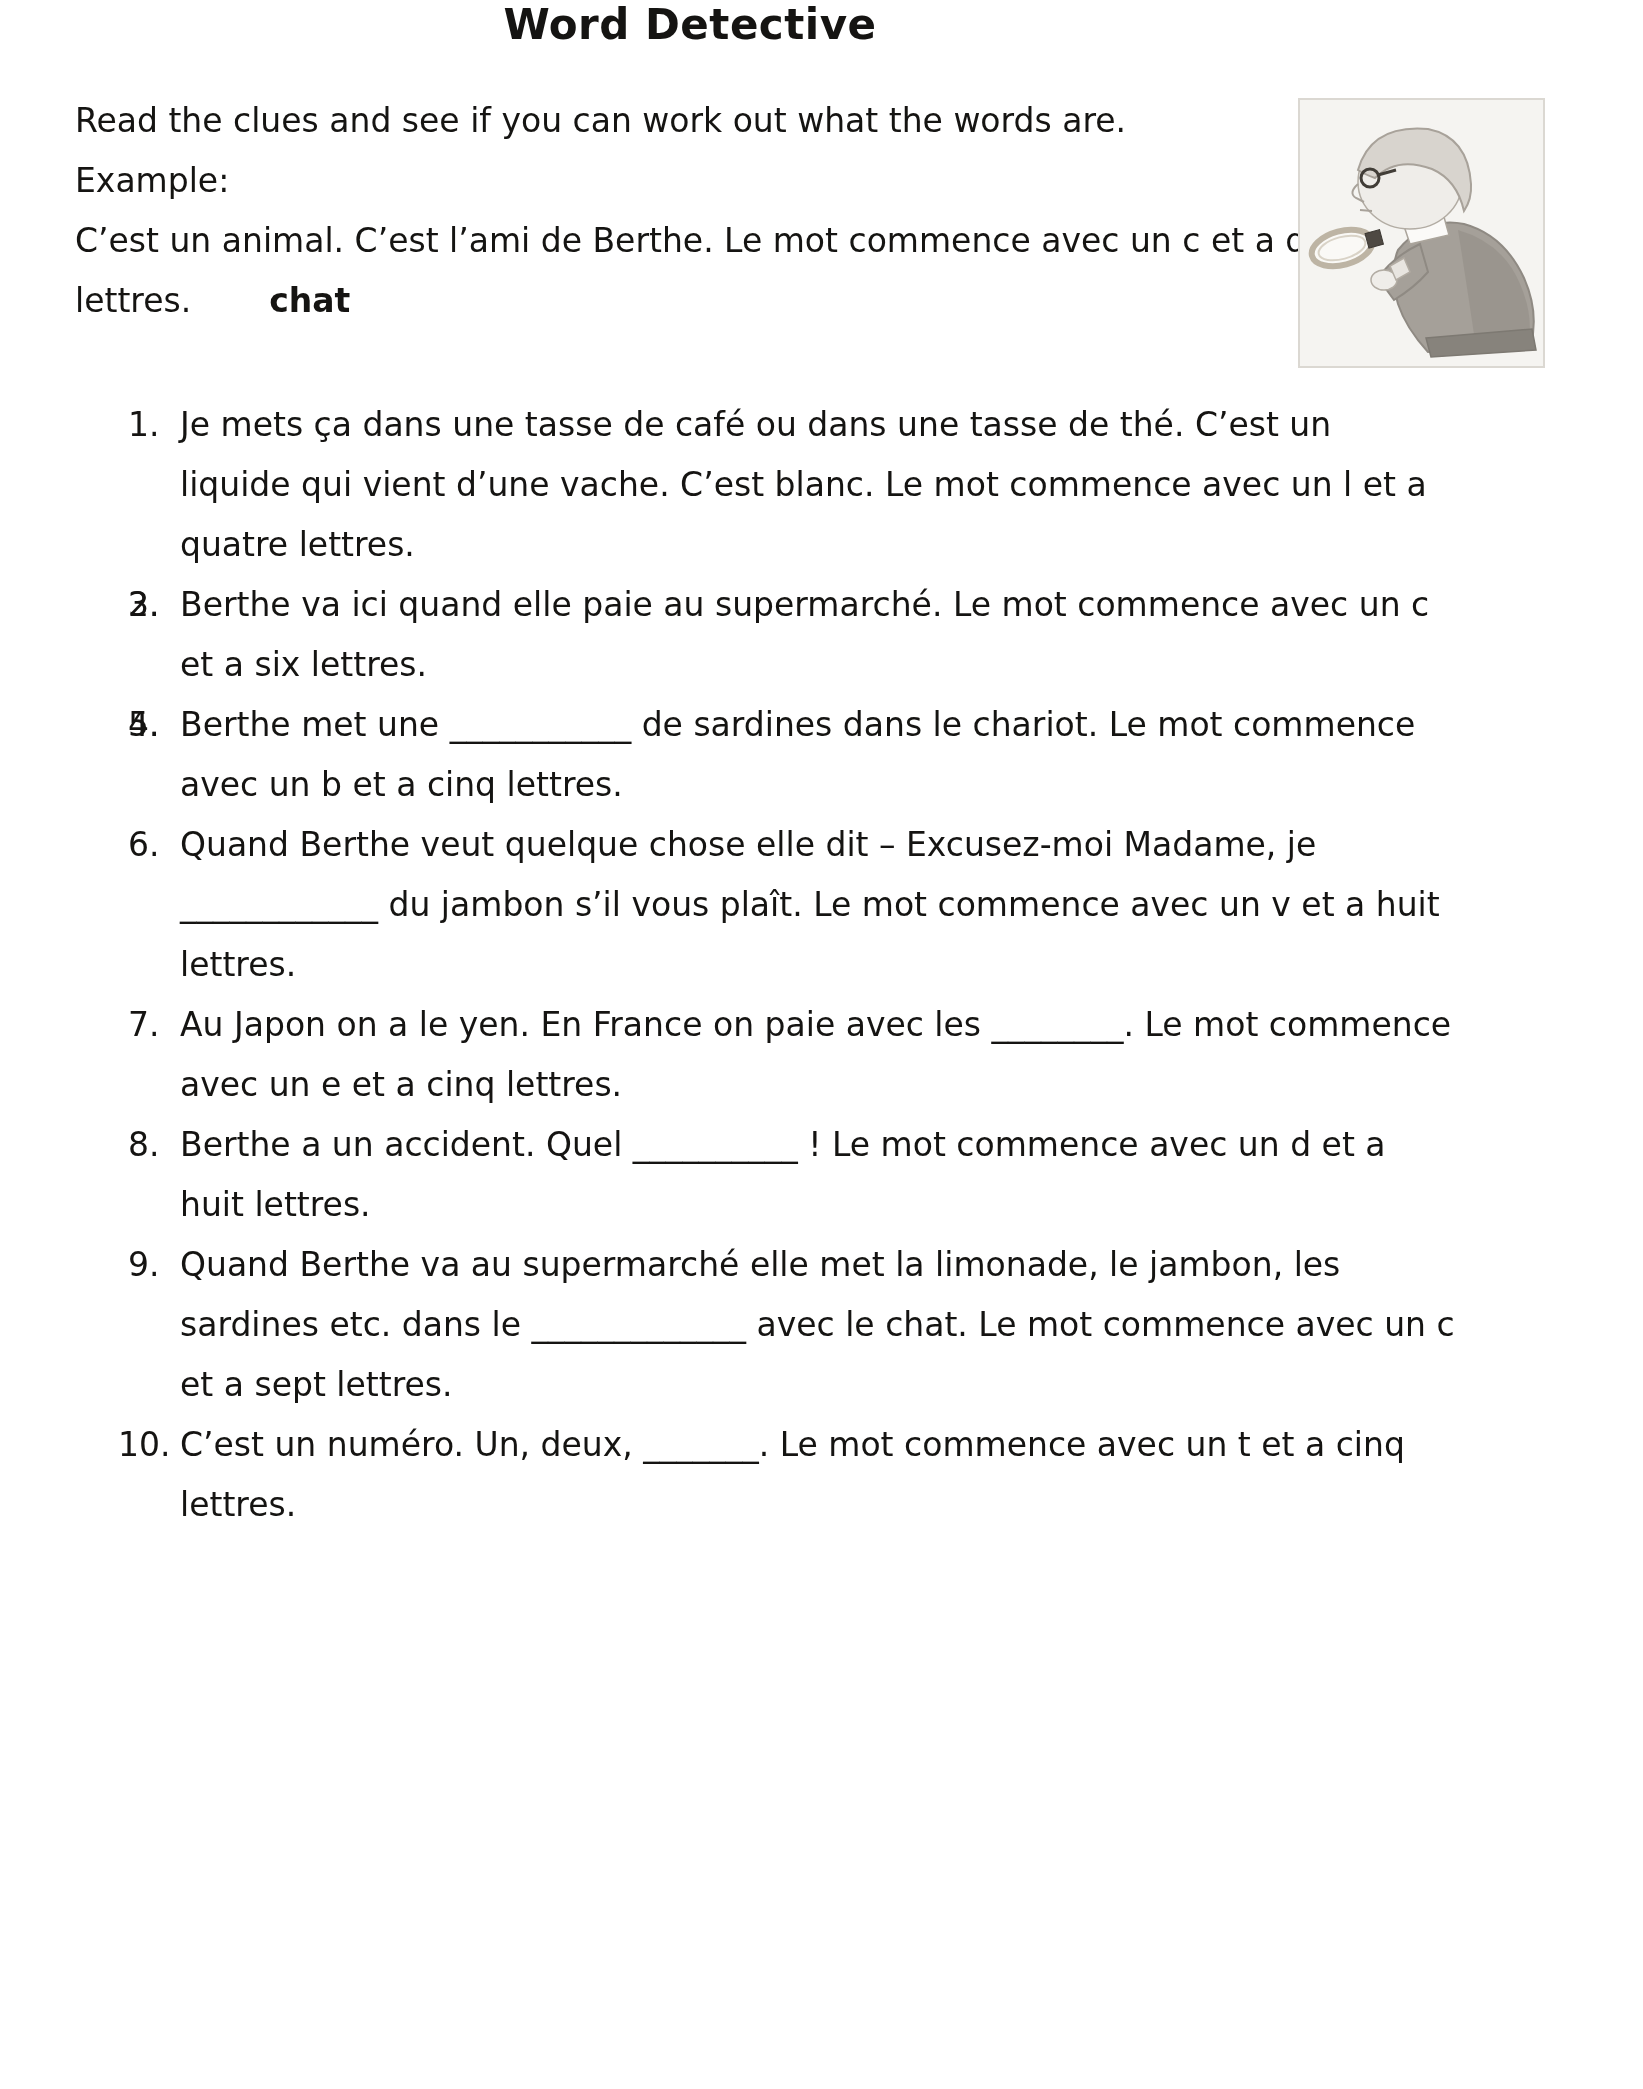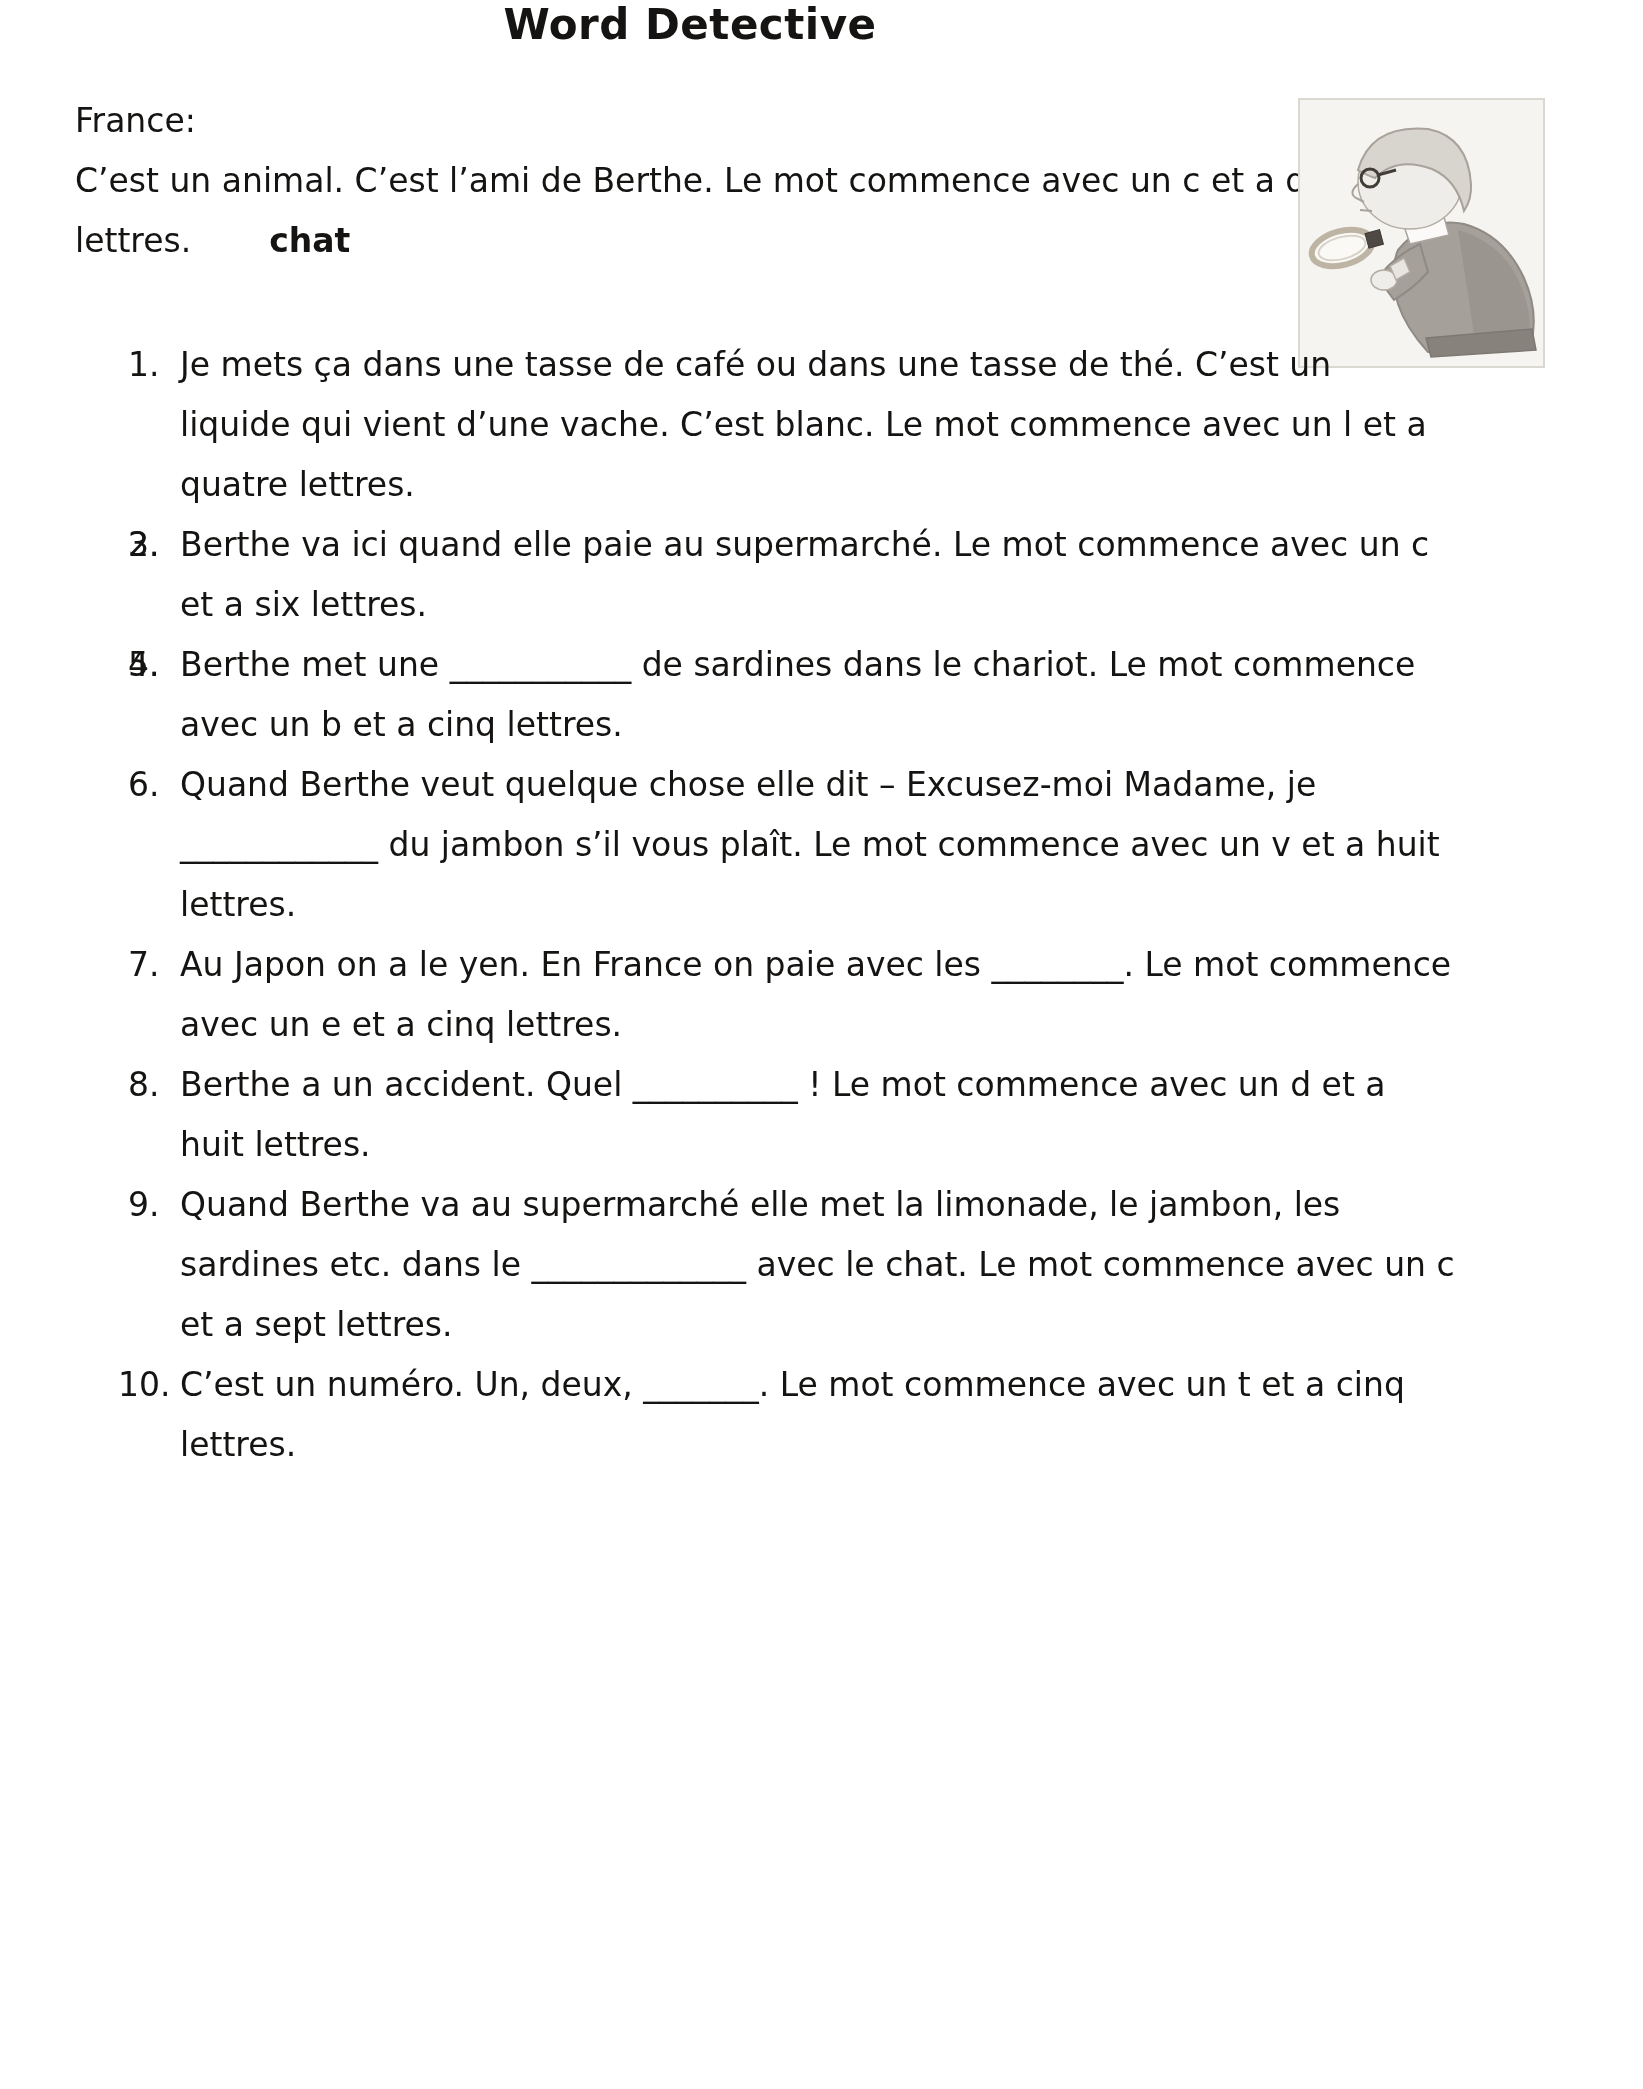--- a/index.html
+++ b/index.html
@@ -72,21 +72,22 @@
       <circle cx="72" cy="80" r="9" fill="none" stroke="#413d37" stroke-width="3"></circle>
       <path d="M80 77 L98 72" fill="none" stroke="#413d37" stroke-width="3"></path>
     </svg>
   </div>
 
   <div class="header">
     <h1 class="title">Word Detective</h1>
   </div>
 
   <div class="intro">
-    <p>France:</p>
+    <p>Read the clues and see if you can work out what the words are.</p>
+    <p>Example:</p>
     <p><span>C’est un animal. C’est l’ami de Berthe. Le mot commence avec un c et a quatre
 lettres.</span><span class="example-answer">chat</span></p>
   </div>
 
   <ol class="clues">
     <li class="clue"><span class="clue-num">1.</span><span>Je mets ça dans une tasse de café ou dans une tasse de thé. C’est un
 liquide qui vient d’une vache. C’est blanc. Le mot commence avec un l et a
 quatre lettres.</span></li>
     <li class="clue"><span class="clue-num">2.</span></li>
     <li class="clue"><span class="clue-num">3.</span><span>Berthe va ici quand elle paie au supermarché. Le mot commence avec un c

